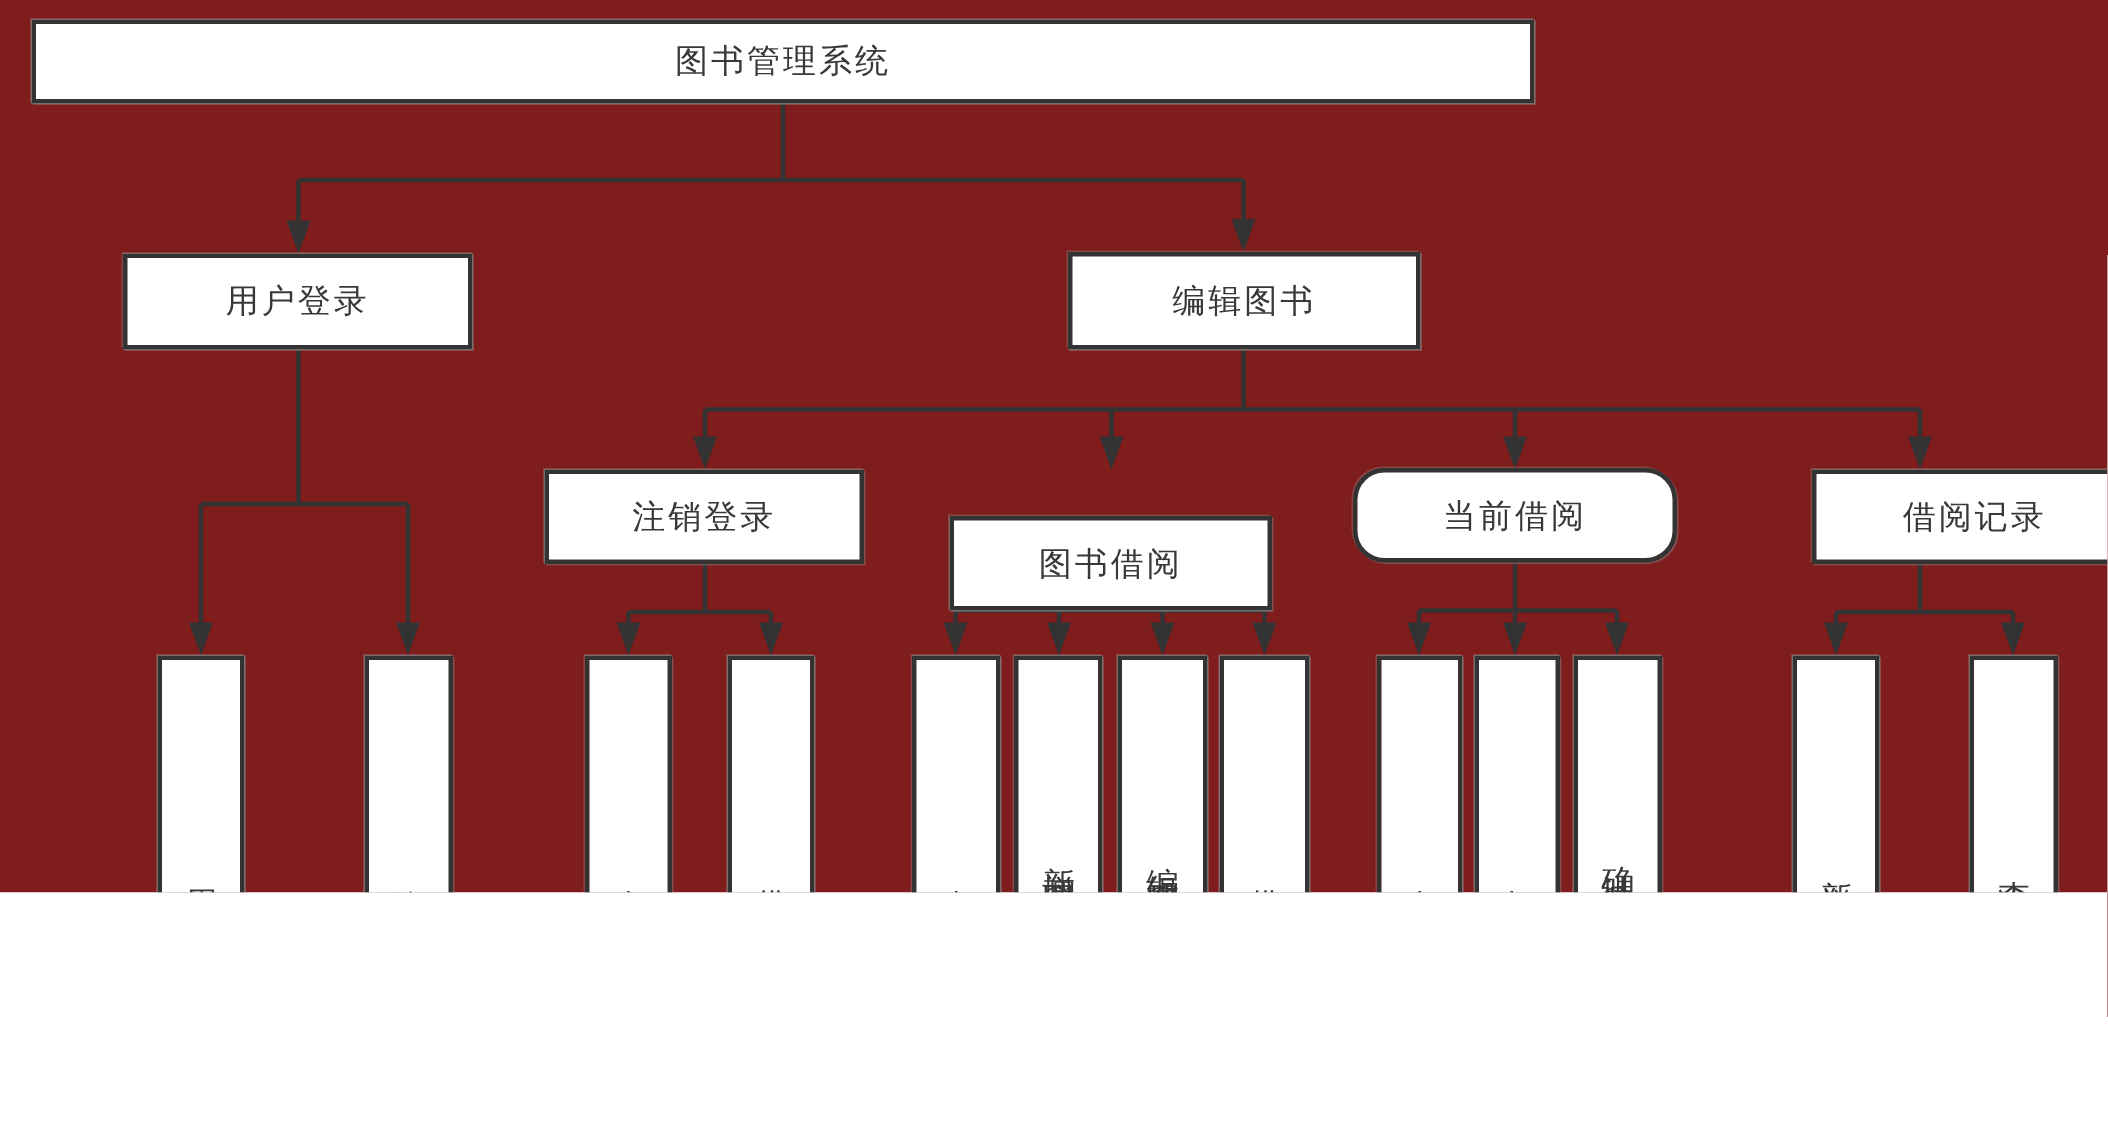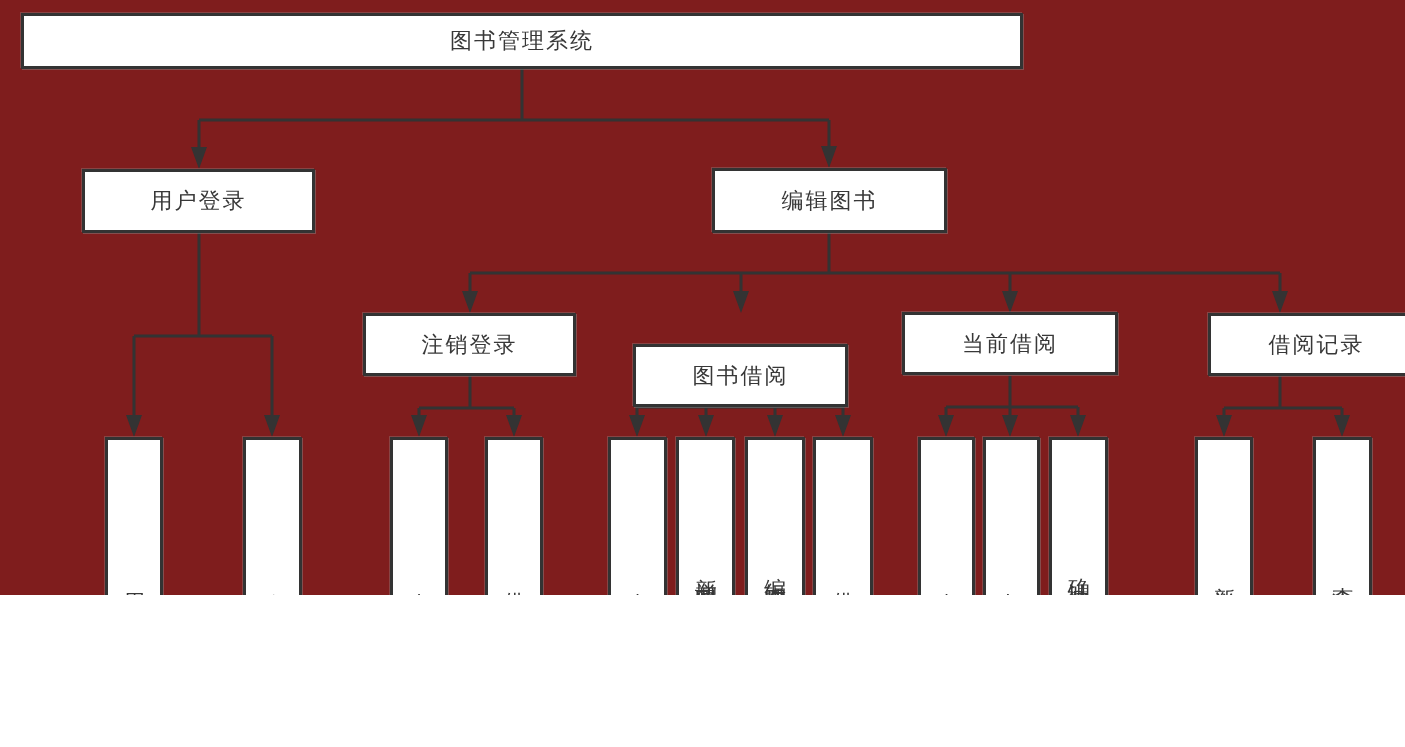--- a/index.html
+++ b/index.html
@@ -103,21 +103,21 @@
   <div class="box h-node" style="left:712px; top:168px; width:235px; height:65px;">
     <span class="label">编辑图书</span>
   </div>
 
   <div class="box h-node" style="left:363px; top:313px; width:213px; height:63px;">
     <span class="label">注销登录</span>
   </div>
   <div class="box h-node" style="left:633px; top:313px; width:215px; height:63px;margin-top:31px;">
     <span class="label">图书借阅</span>
   </div>
-  <div class="box h-node" style="left:902px; top:312px; width:216px; height:63px;">
+  <div class="box h-node" style="left:902px; top:312px; width:216px; height:63px;border-radius:21px;">
     <span class="label">当前借阅</span>
   </div>
   <div class="box h-node" style="left:1208px; top:313px; width:217px; height:63px;">
     <span class="label">借阅记录</span>
   </div>
 
   <div class="box v-node" style="left:105px; top:437px; width:58px; height:300px;">
     <span class="label">用户登录</span>
   </div>
   <div class="box v-node" style="left:243px; top:437px; width:59px; height:300px;">

